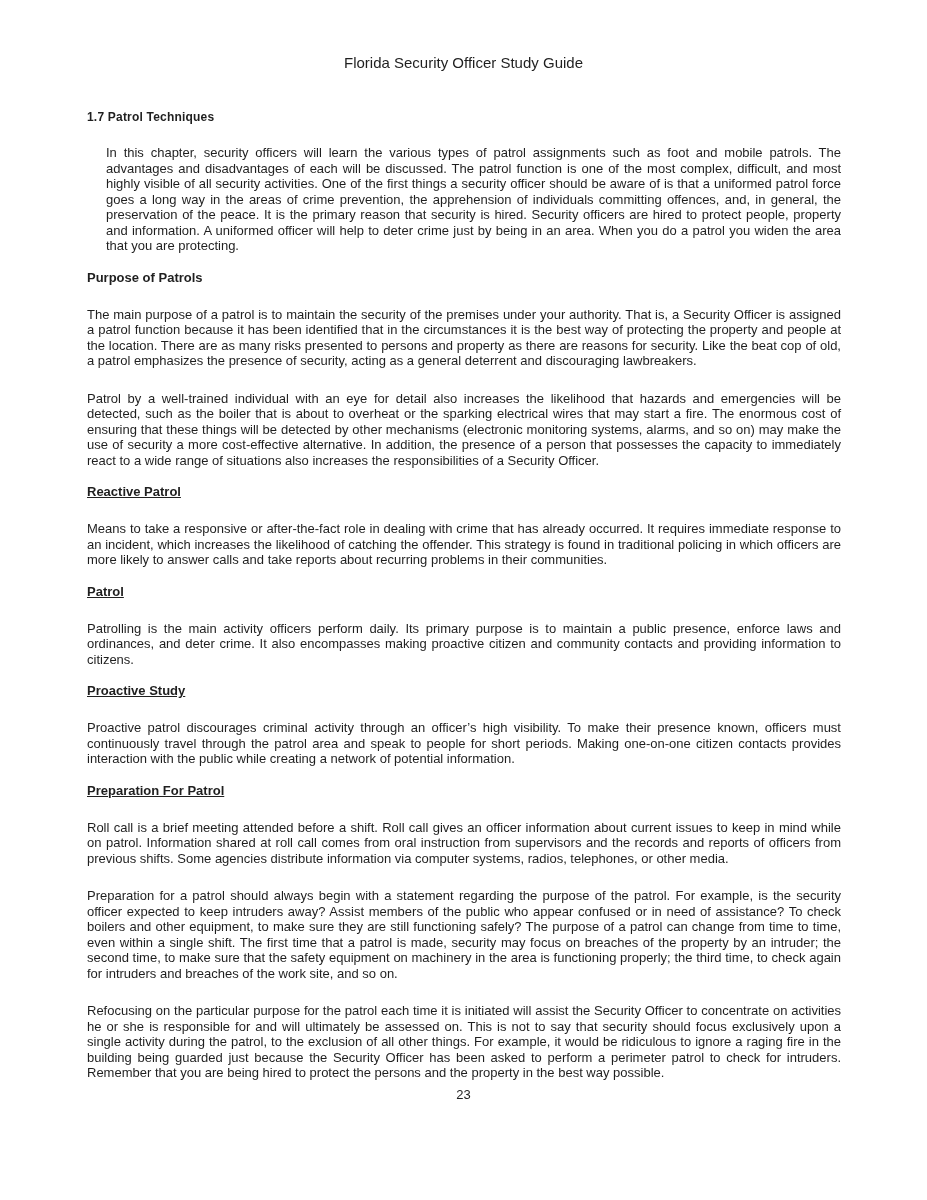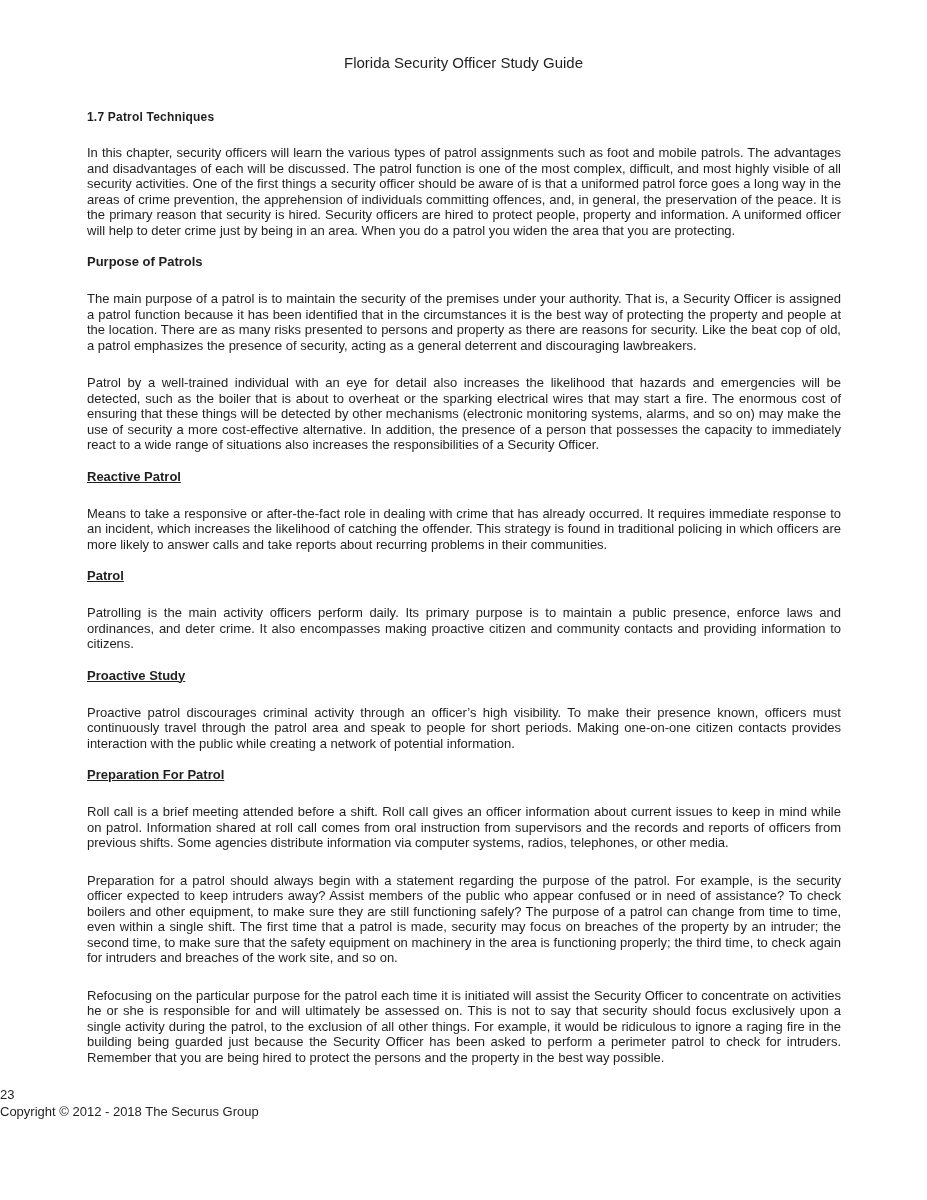--- a/index.html
+++ b/index.html
@@ -38,35 +38,37 @@
     letter-spacing: 0.2px;
   }
   .body-p {
     font-size: 13px;
     line-height: 15.5px;
     text-align: justify;
     margin-top: 22px;
   }
   .intro-p {
     margin-top: 19px;
+    margin-left: 19px;
   }
   .section-heading {
     font-size: 13px;
     font-weight: bold;
     line-height: 15px;
     margin-top: 16px;
   }
   .section-heading.underlined {
     text-decoration: underline;
   }
   .footer {
     position: absolute;
     top: 1087px;
     left: 0;
     width: 100%;
+    text-align: center;
     font-size: 13px;
     line-height: 16.5px;
   }
 </style>
 </head>
 <body>
 
 <div class="page">
 
   <div class="header-title">Florida Security Officer Study Guide</div>
@@ -102,16 +104,15 @@
       <div class="section-heading underlined">Preparation For Patrol</div>
       <p class="body-p">Roll call is a brief meeting attended before a shift. Roll call gives an officer information about current issues to keep in mind while on patrol. Information shared at roll call comes from oral instruction from supervisors and the records and reports of officers from previous shifts. Some agencies distribute information via computer systems, radios, telephones, or other media.</p>
       <p class="body-p">Preparation for a patrol should always begin with a statement regarding the purpose of the patrol. For example, is the security officer expected to keep intruders away? Assist members of the public who appear confused or in need of assistance? To check boilers and other equipment, to make sure they are still functioning safely? The purpose of a patrol can change from time to time, even within a single shift. The first time that a patrol is made, security may focus on breaches of the property by an intruder; the second time, to make sure that the safety equipment on machinery in the area is functioning properly; the third time, to check again for intruders and breaches of the work site, and so on.</p>
       <p class="body-p">Refocusing on the particular purpose for the patrol each time it is initiated will assist the Security Officer to concentrate on activities he or she is responsible for and will ultimately be assessed on. This is not to say that security should focus exclusively upon a single activity during the patrol, to the exclusion of all other things. For example, it would be ridiculous to ignore a raging fire in the building being guarded just because the Security Officer has been asked to perform a perimeter patrol to check for intruders. Remember that you are being hired to protect the persons and the property in the best way possible.</p>
     </div>
 
   </div>
 
   <div class="footer">
     <div>23</div>
-    <div>Copyright © 2012 - 2018 The Securus Group</div>
   </div>
 
 </div>
 
 </body></html>

